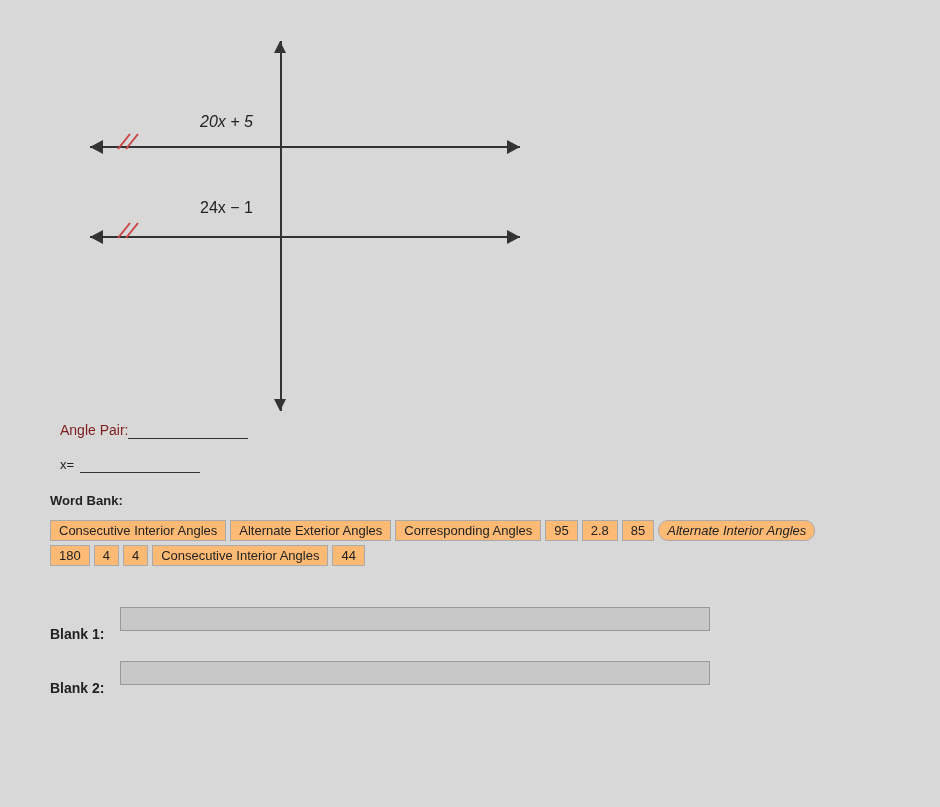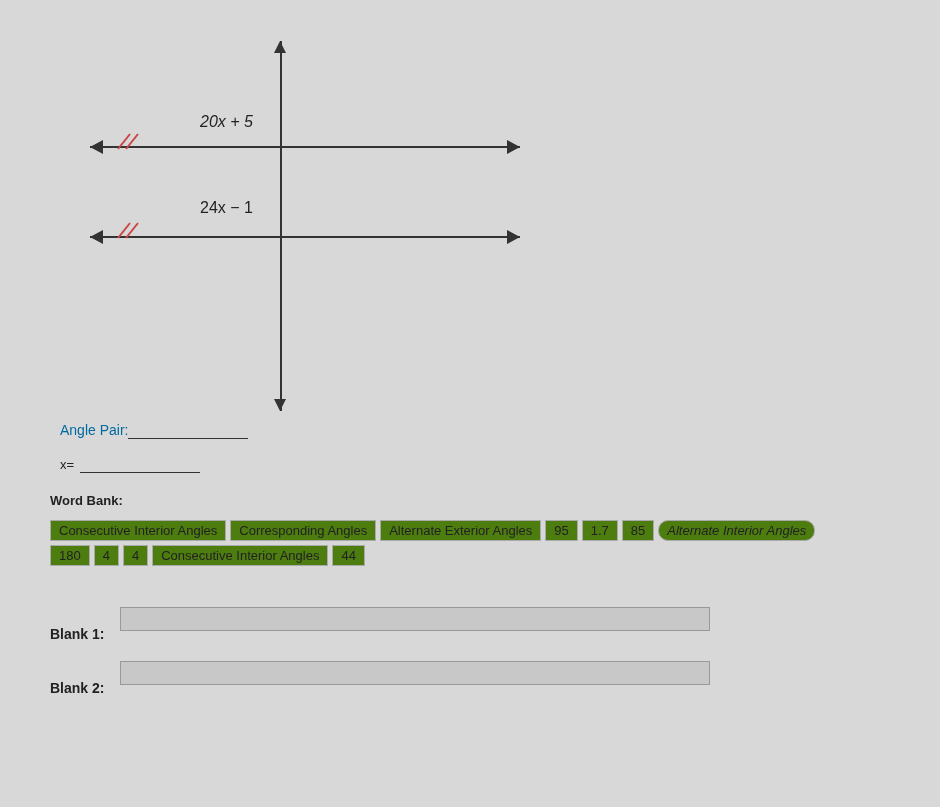--- a/index.html
+++ b/index.html
@@ -126,21 +126,21 @@
     }
 
     .angle-pair-row {
       display: flex;
       align-items: center;
       margin-bottom: 16px;
     }
 
     .angle-pair-label {
       font-size: 14px;
-      color: #0369a1;
+      color: #7f1d1d;
       white-space: nowrap;
     }
 
     .underline-blank {
       border-bottom: 1px solid #333;
       width: 120px;
       height: 18px;
       display: inline-block;
     }
 
@@ -171,21 +171,21 @@
 
     .word-bank-row {
       display: flex;
       flex-wrap: wrap;
       gap: 4px;
       margin-bottom: 4px;
     }
 
     .word-bank-item {
       border: 1px solid #aaa;
-      background: #4d7c0f;
+      background: #fdba74;
       padding: 2px 8px;
       font-size: 13px;
       color: #222;
       cursor: pointer;
       white-space: nowrap;
     }
 
     
     .blanks-section {
       margin-top: 30px;
@@ -275,24 +275,24 @@
       <div class="underline-blank"></div>
     </div>
 
   </div>
 
   <div class="word-bank-section">
     <div class="word-bank-title">Word Bank:</div>
 
     <div class="word-bank-row">
       <div class="word-bank-item">Consecutive Interior Angles</div>
+      <div class="word-bank-item">Alternate Exterior Angles</div>
       <div class="word-bank-item">Corresponding Angles</div>
-      <div class="word-bank-item">Alternate Exterior Angles</div>
       <div class="word-bank-item">95</div>
-      <div class="word-bank-item">1.7</div>
+      <div class="word-bank-item">2.8</div>
       <div class="word-bank-item">85</div>
       <div class="word-bank-item" style="font-style:italic;border-radius:10px;">Alternate Interior Angles</div>
     </div>
 
     <div class="word-bank-row">
       <div class="word-bank-item">180</div>
       <div class="word-bank-item">4</div>
       <div class="word-bank-item">4</div>
       <div class="word-bank-item">Consecutive Interior Angles</div>
       <div class="word-bank-item">44</div>

